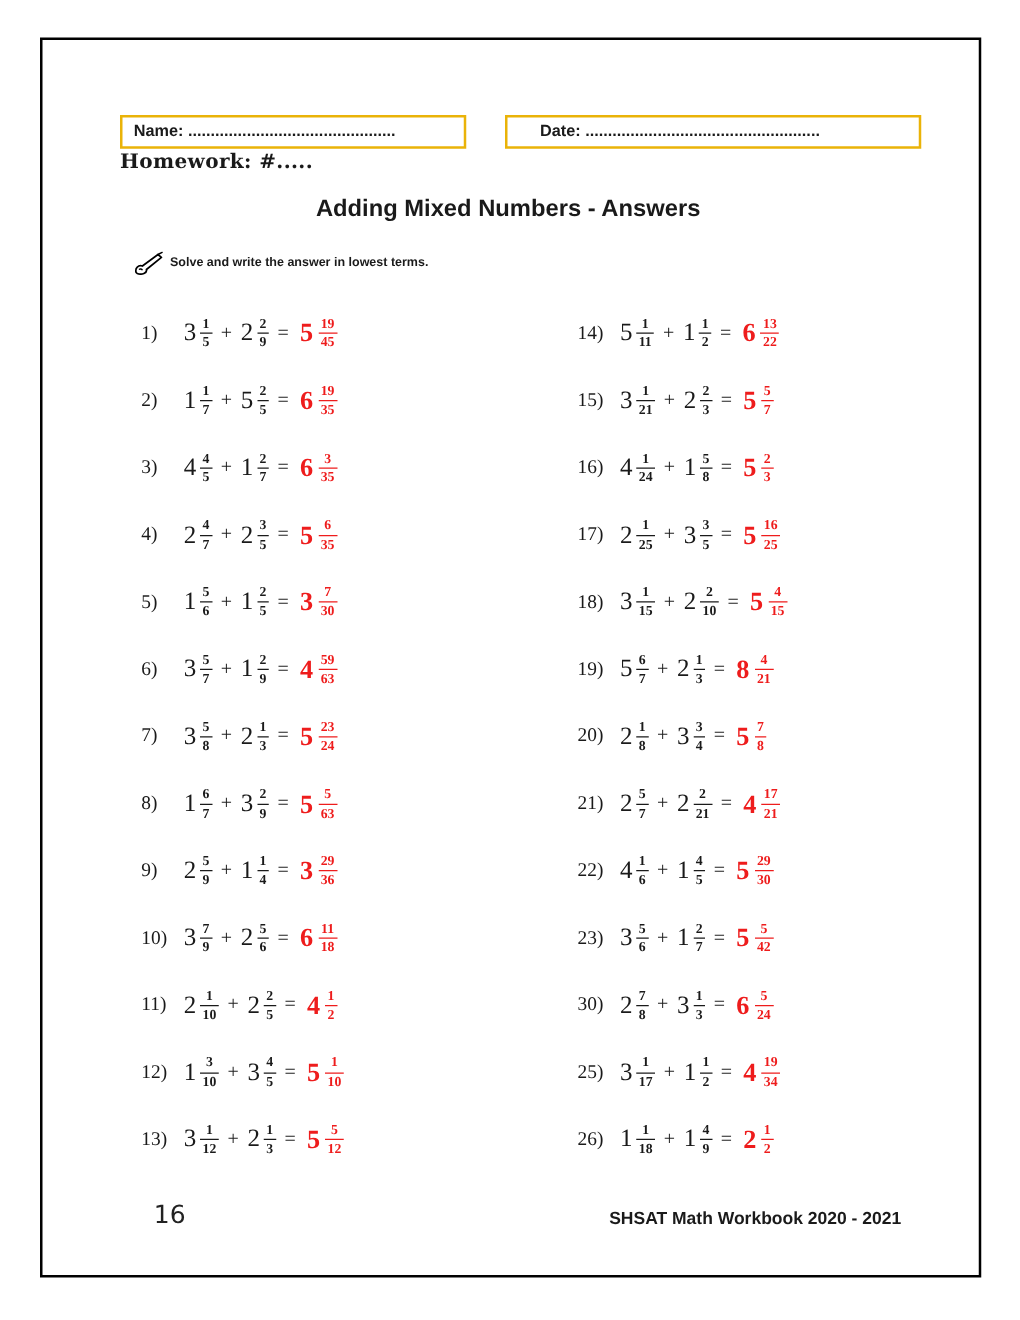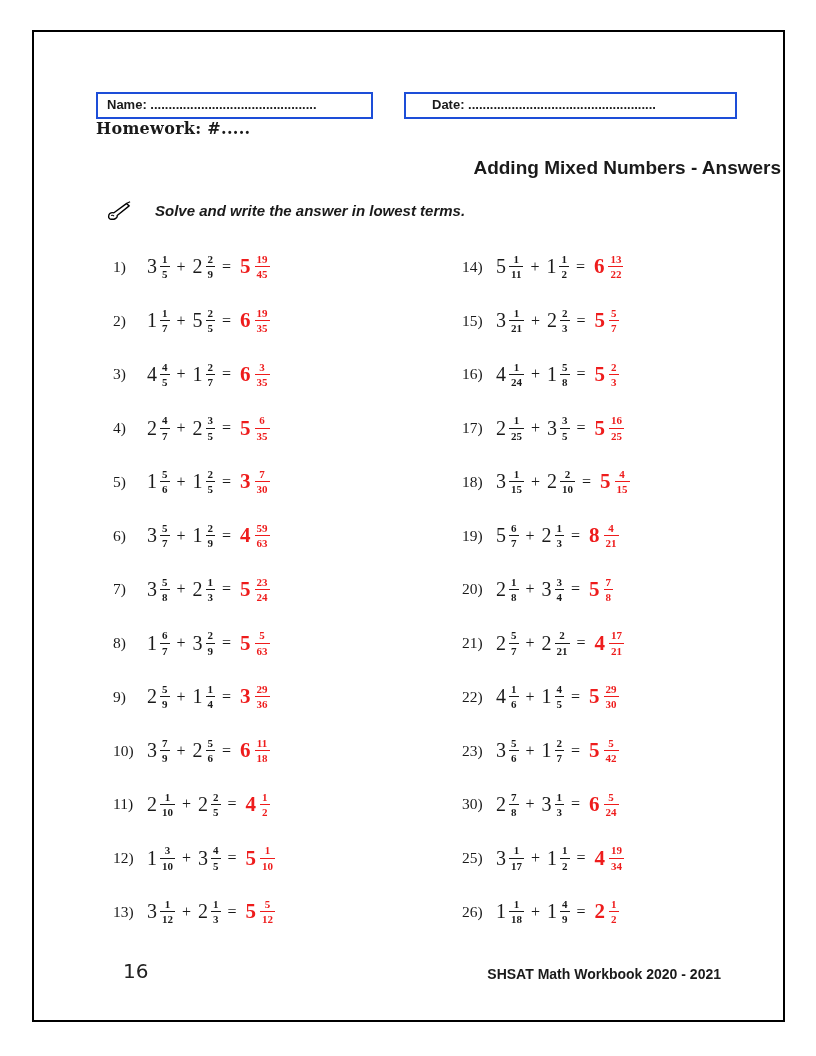--- a/index.html
+++ b/index.html
@@ -1,29 +1,29 @@
 <!DOCTYPE html>
 <html style="--answer-red: #ee1c1c;"><head>
 <meta charset="utf-8">
 <style>
   html,body{margin:0;padding:0;background:#e8e8e8;}
   .page{position:relative;width:816px;height:1056px;background:#ffffff;overflow:hidden;
         font-family:"Liberation Serif",serif;color:#1a1a1a;}
   .border-frame{position:absolute;left:32px;top:30px;width:749px;height:988px;border:2px solid #000;}
-  .field-box{position:absolute;top:92px;height:20px;border:2px solid #1d4ed8;
+  .field-box{position:absolute;top:92px;height:20px;border:2px solid #eab308;
              font-family:"Liberation Sans",sans-serif;font-weight:bold;font-size:13px;
              padding:3px 0 0 9px;white-space:nowrap;overflow:hidden;background:#fff;}
   .name-box{left:96px;width:264px;}
   .date-box{left:404px;width:303px;padding-left:26px;}
   .homework{position:absolute;left:96px;top:119px;font-family:"DejaVu Serif",serif;
             font-weight:bold;font-size:16px;letter-spacing:0.3px;}
-  .title{position:absolute;left:32px;width:749px;top:157px;text-align:right;
+  .title{position:absolute;left:32px;width:749px;top:157px;text-align:center;
          font-family:"Liberation Sans",sans-serif;font-weight:bold;font-size:19px;}
-  .instruction{position:absolute;left:107px;top:201px;display:flex;align-items:center;gap:24px;
-               font-family:"Liberation Sans",sans-serif;font-weight:bold;font-style:italic;font-size:15px;}
+  .instruction{position:absolute;left:107px;top:201px;display:flex;align-items:center;gap:5px;
+               font-family:"Liberation Sans",sans-serif;font-weight:bold;font-size:10px;}
   .pen-icon{display:inline-flex;}
   .col{position:absolute;top:240px;display:flex;flex-direction:column;}
   .col-left{left:113px;}
   .col-right{left:462px;}
   .prob-row{display:flex;align-items:center;height:53.75px;}
   .plabel{min-width:34px;font-size:15.5px;}
   .mixed{display:inline-flex;align-items:center;}
   .whole{font-size:20px;}
   .frac{display:inline-flex;flex-direction:column;margin-left:3px;font-size:11px;
         font-weight:bold;line-height:1.3;}

